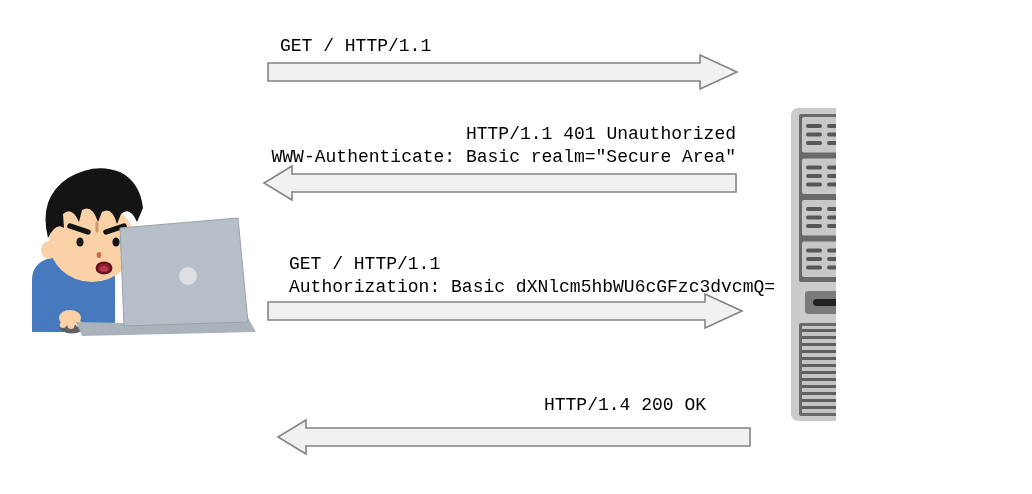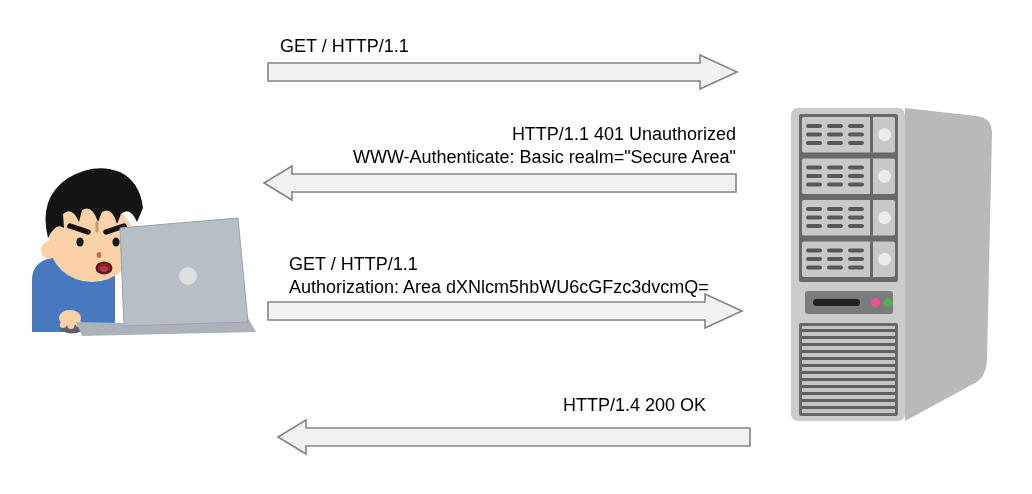--- a/index.html
+++ b/index.html
@@ -1,20 +1,20 @@
 <!DOCTYPE html>
 <html><head>
 <meta charset="utf-8">
 <style>
   html,body{margin:0;padding:0;background:#ffffff;}
   .canvas{
     position:relative;
-    width:1032px;height:494px;
+    width:836px;height:494px;
     background:#ffffff;
-    font-family:Liberation Sans, sans-serif;
+    font-family:Liberation Mono, monospace;
     overflow:hidden;
   }
   .msg-label{
     position:absolute;
     font-size:18px;
     line-height:23px;
     color:#000000;
     white-space:nowrap;
   }
   .align-right{text-align:right;}
@@ -37,21 +37,21 @@
   <div class="msg-label align-right" style="left:250px;top:123px;width:486px;">
     <div>HTTP/1.1 401 Unauthorized</div>
     <div>WWW-Authenticate: Basic realm="Secure Area"</div>
   </div>
   <svg class="arrow-svg" style="left:260px;top:162px;" width="478" height="42" viewBox="0 0 478 42">
     <polygon class="arrow-shape" points="476,12 32,12 32,4 4,21 32,38 32,30 476,30" fill="#f1f1f1"></polygon>
   </svg>
 
   <div class="msg-label" style="left:289px;top:253px;">
     <div>GET / HTTP/1.1</div>
-    <div>Authorization: Area dXNlcm5hbWU6cGFzc3dvcmQ=</div>
+    <div>Authorization: Basic dXNlcm5hbWU6cGFzc3dvcmQ=</div>
   </div>
   <svg class="arrow-svg" style="left:266px;top:290px;" width="480" height="42" viewBox="0 0 480 42">
     <polygon class="arrow-shape" points="2,12 439,12 439,4 476,21 439,38 439,30 2,30" fill="#f1f1f1"></polygon>
   </svg>
 
   <div class="msg-label align-right" style="left:300px;top:394px;width:406px;">
     <div>HTTP/1.4 200 OK</div>
   </div>
   <svg class="arrow-svg" style="left:274px;top:416px;" width="480" height="42" viewBox="0 0 480 42">
     <polygon class="arrow-shape" points="476,12 32,12 32,4 4,21 32,38 32,30 476,30" fill="#f1f1f1"></polygon>

